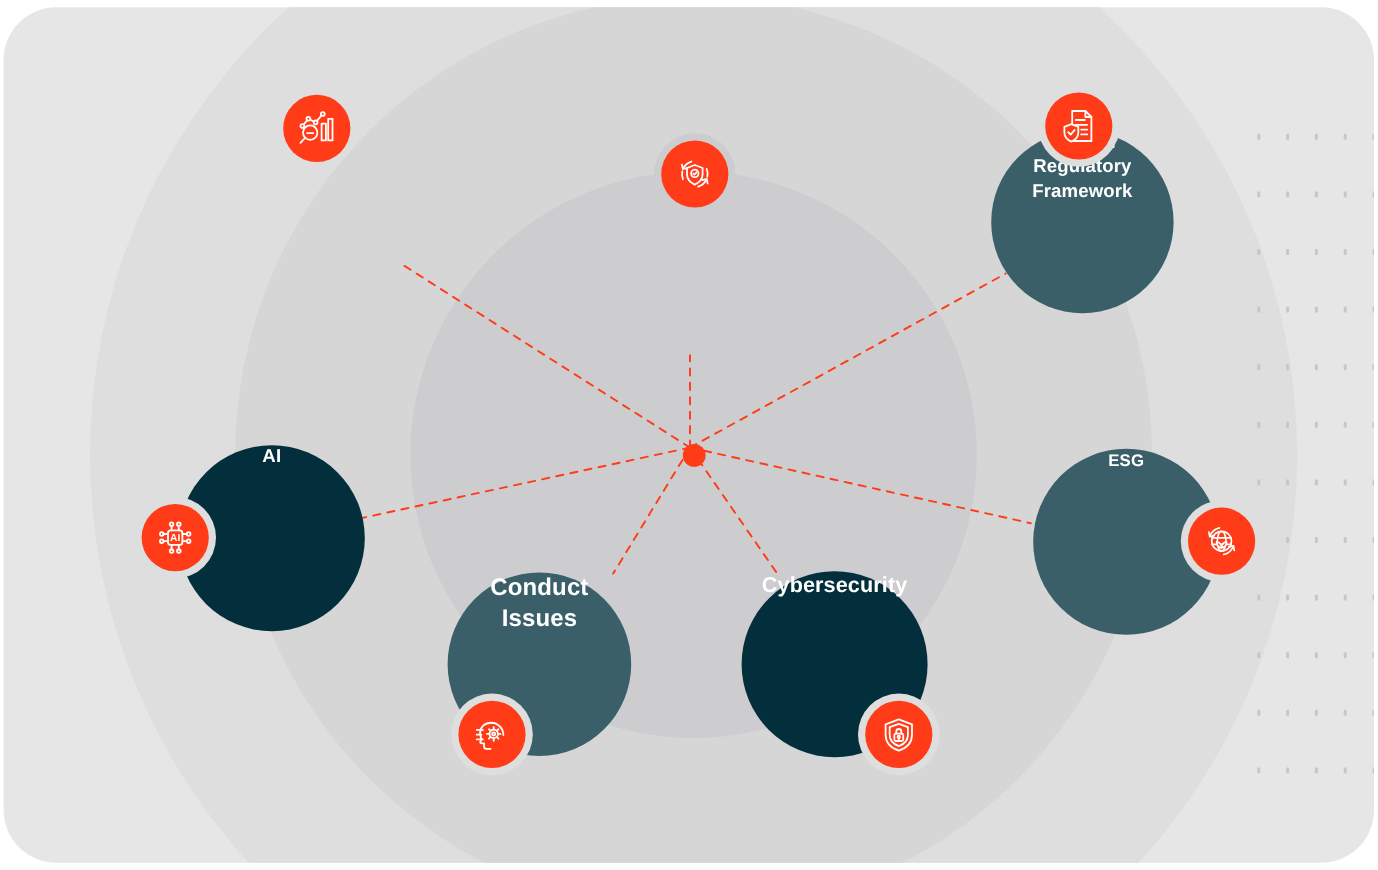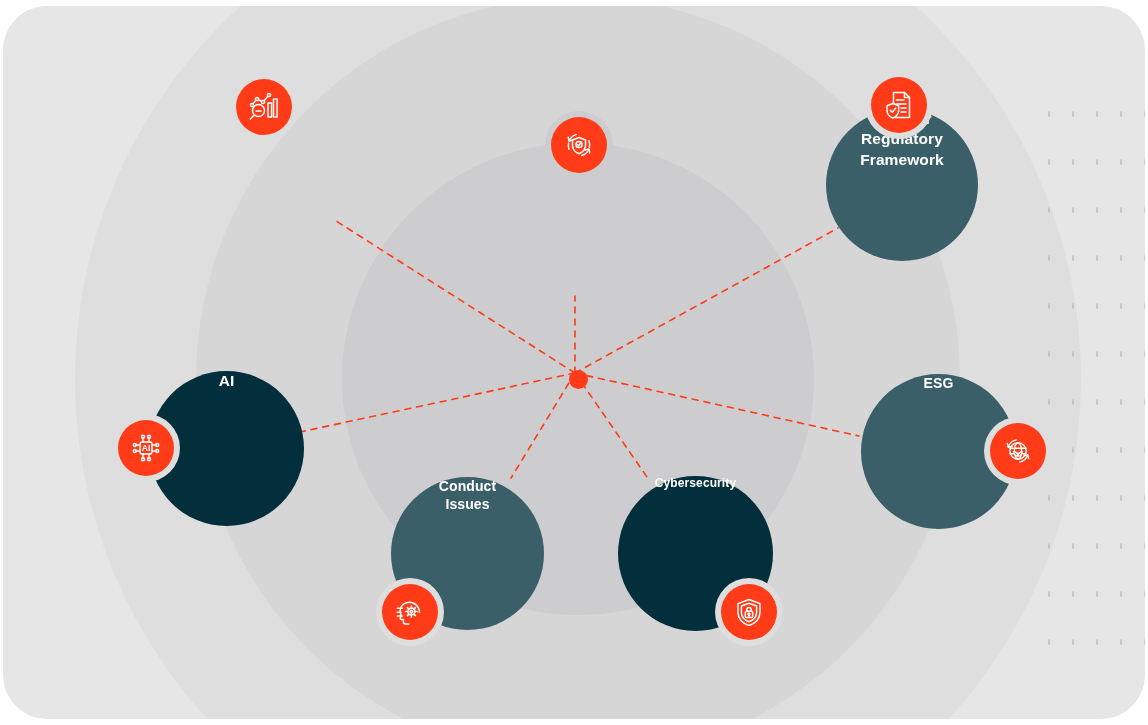--- a/index.html
+++ b/index.html
@@ -87,22 +87,22 @@
 
   .node.dark  { background: #032f3c; }
   .node.teal  { background: #3a5f69; }
 
   
   .n-market   { left: 185px;  top: 120px; width: 152px; height: 152px; font-size: 15.5px; }
   .n-opres    { left: 498px;  top: 138px; width: 155px; height: 155px; font-size: 15.5px; }
   .n-smarter  { left: 823px;  top: 103px; width: 152px; height: 152px; font-size: 15.5px; }
   .n-ai       { left: 146px;  top: 365px; width: 155px; height: 155px; font-size: 15.5px; }
   .n-esg      { left: 858px;  top: 368px; width: 155px; height: 155px; font-size: 14px; }
-  .n-conduct  { left: 388px;  top: 471px; width: 153px; height: 153px; font-size: 14px; }
-  .n-cyber    { left: 615px;  top: 470px; width: 155px; height: 155px; font-size: 12px; }
+  .n-conduct  { left: 370px;  top: 471px; width: 153px; height: 153px; font-size: 20px; }
+  .n-cyber    { left: 615px;  top: 470px; width: 155px; height: 155px; font-size: 18px; }
 
   
   .badge {
     position: absolute;
     width: 56px; height: 56px;
     border-radius: 50%;
     background: #ff3b18;
     display: flex;
     align-items: center;
     justify-content: center;

